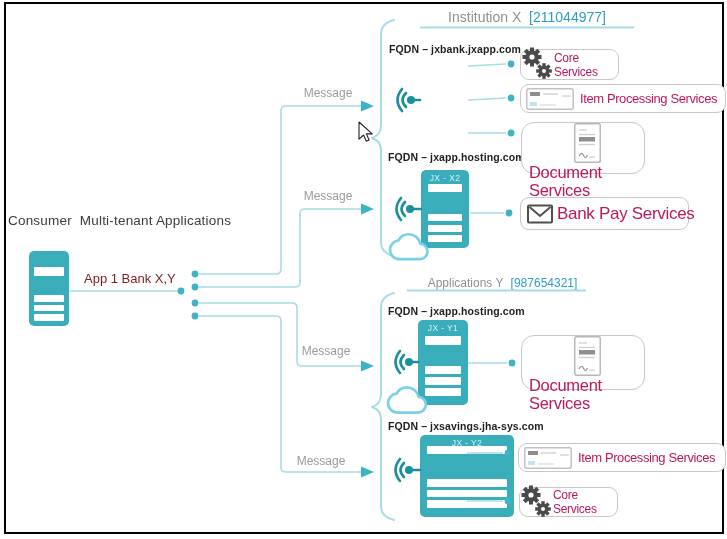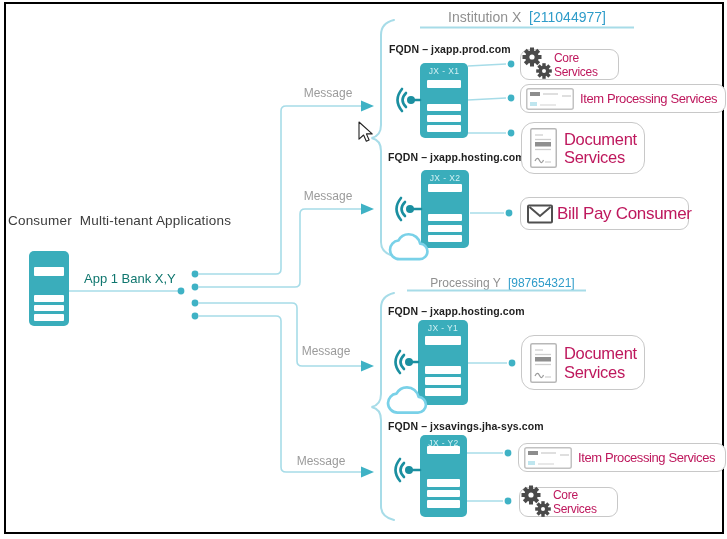--- a/index.html
+++ b/index.html
@@ -10,34 +10,34 @@
   .overlay{position:absolute;left:0;top:0;pointer-events:none;}
   .lt{stroke:#A7DCE8;stroke-width:1.6;fill:none;}
   .dot{fill:#3FB2C5;}
   .arr{fill:#3FB2C5;}
   .brace{stroke:#A7DCE8;stroke-width:2;fill:none;stroke-linecap:round;}
   .ul{stroke:#A7DCE8;stroke-width:2;}
   .sig{stroke:#1B8FA0;fill:none;stroke-width:2.6;stroke-linecap:round;}
   .sigdot{fill:#1B8FA0;}
   .cloud{fill:#fff;stroke:#79D1E8;stroke-width:1.7;stroke-linejoin:round;}
   .title{font-size:13.5px;color:#3c3c3c;white-space:pre;letter-spacing:0.2px;}
-  .applbl{font-size:13px;color:#0f766e;}
+  .applbl{font-size:13px;color:#7f1d1d;}
   .msg{font-size:12px;color:#9b9b9b;width:60px;text-align:center;}
   .fqdn{font-size:10.5px;font-weight:bold;color:#1e1e1e;letter-spacing:0.1px;}
   .insthead{text-align:center;white-space:nowrap;}
   .instname{color:#909090;}
   .instnum{color:#2E9CC9;margin-left:4px;}
   .server{position:absolute;background:#3AADBB;border-radius:5px;}
   .node-label{position:absolute;top:2.5px;left:0;right:0;text-align:center;
               font-size:8.5px;color:#D2F0F3;letter-spacing:0.4px;}
   .bar{position:absolute;left:7px;right:7px;background:#fff;border-radius:1px;}
   .bar-l{left:5px;right:5px;}
   .svc{position:absolute;background:#fff;border:1.5px solid #C8C8C8;border-radius:9px;
        display:flex;align-items:center;color:#8e8e8e;}
-  .svc-doc{border-radius:13px;}
+  .svc-doc{border-radius:13px;flex-direction:column;}
   .svc-text{color:#be185d;}
 </style>
 </head>
 <body>
 
 <div class="stage">
   <div class="frame"></div>
 
   <div class="abs title" style="left:8px;top:213px;">Consumer  Multi-tenant Applications</div>
 
@@ -53,29 +53,22 @@
   <div class="abs msg" style="left:298px;top:86px;">Message</div>
   <div class="abs msg" style="left:298px;top:189px;">Message</div>
   <div class="abs msg" style="left:296px;top:344px;">Message</div>
   <div class="abs msg" style="left:291px;top:454px;">Message</div>
 
   <div class="abs insthead" style="left:418px;top:9px;width:218px;font-size:14px;">
     <span class="instname">Institution X</span>
     <span class="instnum">[211044977]</span>
   </div>
 
-  <div class="abs fqdn" style="left:389px;top:43px;">FQDN – jxapp.prod.com</div>
-
-  <div class="server" style="left:420px;top:63px;width:48px;height:75px;">
-    <div class="node-label">JX - X1</div>
-    <div class="bar" style="top:17px;height:8px;"></div>
-    <div class="bar" style="top:41px;height:7px;"></div>
-    <div class="bar" style="top:51.5px;height:7px;"></div>
-    <div class="bar" style="top:62px;height:7px;"></div>
-  </div>
+  <div class="abs fqdn" style="left:389px;top:43px;">FQDN – jxbank.jxapp.com</div>
+
 
   <div class="abs fqdn" style="left:388px;top:151px;">FQDN – jxapp.hosting.com</div>
 
   <div class="server" style="left:421px;top:170px;width:48px;height:78px;">
     <div class="node-label">JX - X2</div>
     <div class="bar" style="top:14px;height:8px;"></div>
     <div class="bar" style="top:44px;height:7px;"></div>
     <div class="bar" style="top:54.5px;height:7px;"></div>
     <div class="bar" style="top:65px;height:7px;"></div>
   </div>
@@ -127,41 +120,41 @@
       <line x1="15" y1="34" x2="21" y2="34" stroke="#cfcfcf" stroke-width="1.2"></line>
     </svg>
     <span class="svc-text" style="margin-left:7px;font-size:16.5px;line-height:1.12;letter-spacing:-0.3px;">Document Services</span>
   </div>
 
   <div class="svc" style="left:520px;top:197px;width:167px;height:31px;">
     <svg width="26" height="20" viewBox="0 0 26 20" style="margin-left:6px;flex:none;">
       <rect x="1" y="1.5" width="24" height="17" rx="1" fill="#fff" stroke="#4f4f4f" stroke-width="2"></rect>
       <path d="M2.5 3 L13 12 L23.5 3" fill="none" stroke="#4f4f4f" stroke-width="2"></path>
     </svg>
-    <span class="svc-text" style="margin-left:4px;font-size:17px;letter-spacing:-0.3px;white-space:nowrap;">Bill Pay Consumer</span>
+    <span class="svc-text" style="margin-left:4px;font-size:17px;letter-spacing:-0.3px;white-space:nowrap;">Bank Pay Services</span>
   </div>
 
   <div class="abs insthead" style="left:405px;top:276px;width:195px;font-size:12px;">
-    <span class="instname">Processing Y</span>
+    <span class="instname">Applications Y</span>
     <span class="instnum">[987654321]</span>
   </div>
 
   <div class="abs fqdn" style="left:388px;top:305px;">FQDN – jxapp.hosting.com</div>
 
   <div class="server" style="left:418px;top:320px;width:50px;height:85px;">
     <div class="node-label">JX - Y1</div>
     <div class="bar" style="top:16px;height:8.5px;"></div>
     <div class="bar" style="top:46px;height:7.5px;"></div>
     <div class="bar" style="top:57px;height:7.5px;"></div>
     <div class="bar" style="top:68px;height:7.5px;"></div>
   </div>
 
   <div class="abs fqdn" style="left:388px;top:420px;">FQDN – jxsavings.jha-sys.com</div>
 
-  <div class="server" style="left:420px;top:435px;width:47px;height:82px;">
+  <div class="server" style="left:420px;top:435px;width:47px;height:82px;padding-left:47px;">
     <div class="node-label">JX - Y2</div>
     <div class="bar" style="top:11px;height:8px;"></div>
     <div class="bar" style="top:44px;height:7.5px;"></div>
     <div class="bar" style="top:54.5px;height:7.5px;"></div>
     <div class="bar" style="top:65px;height:7.5px;"></div>
   </div>
 
   <div class="svc svc-doc" style="left:521px;top:335px;width:122px;height:53px;">
     <svg width="27" height="40" viewBox="0 0 27 40" style="margin-left:8px;flex:none;">
       <rect x="0.75" y="0.75" width="25.5" height="38.5" rx="1.5" fill="#fff" stroke="#b8b8b8" stroke-width="1.5"></rect>

